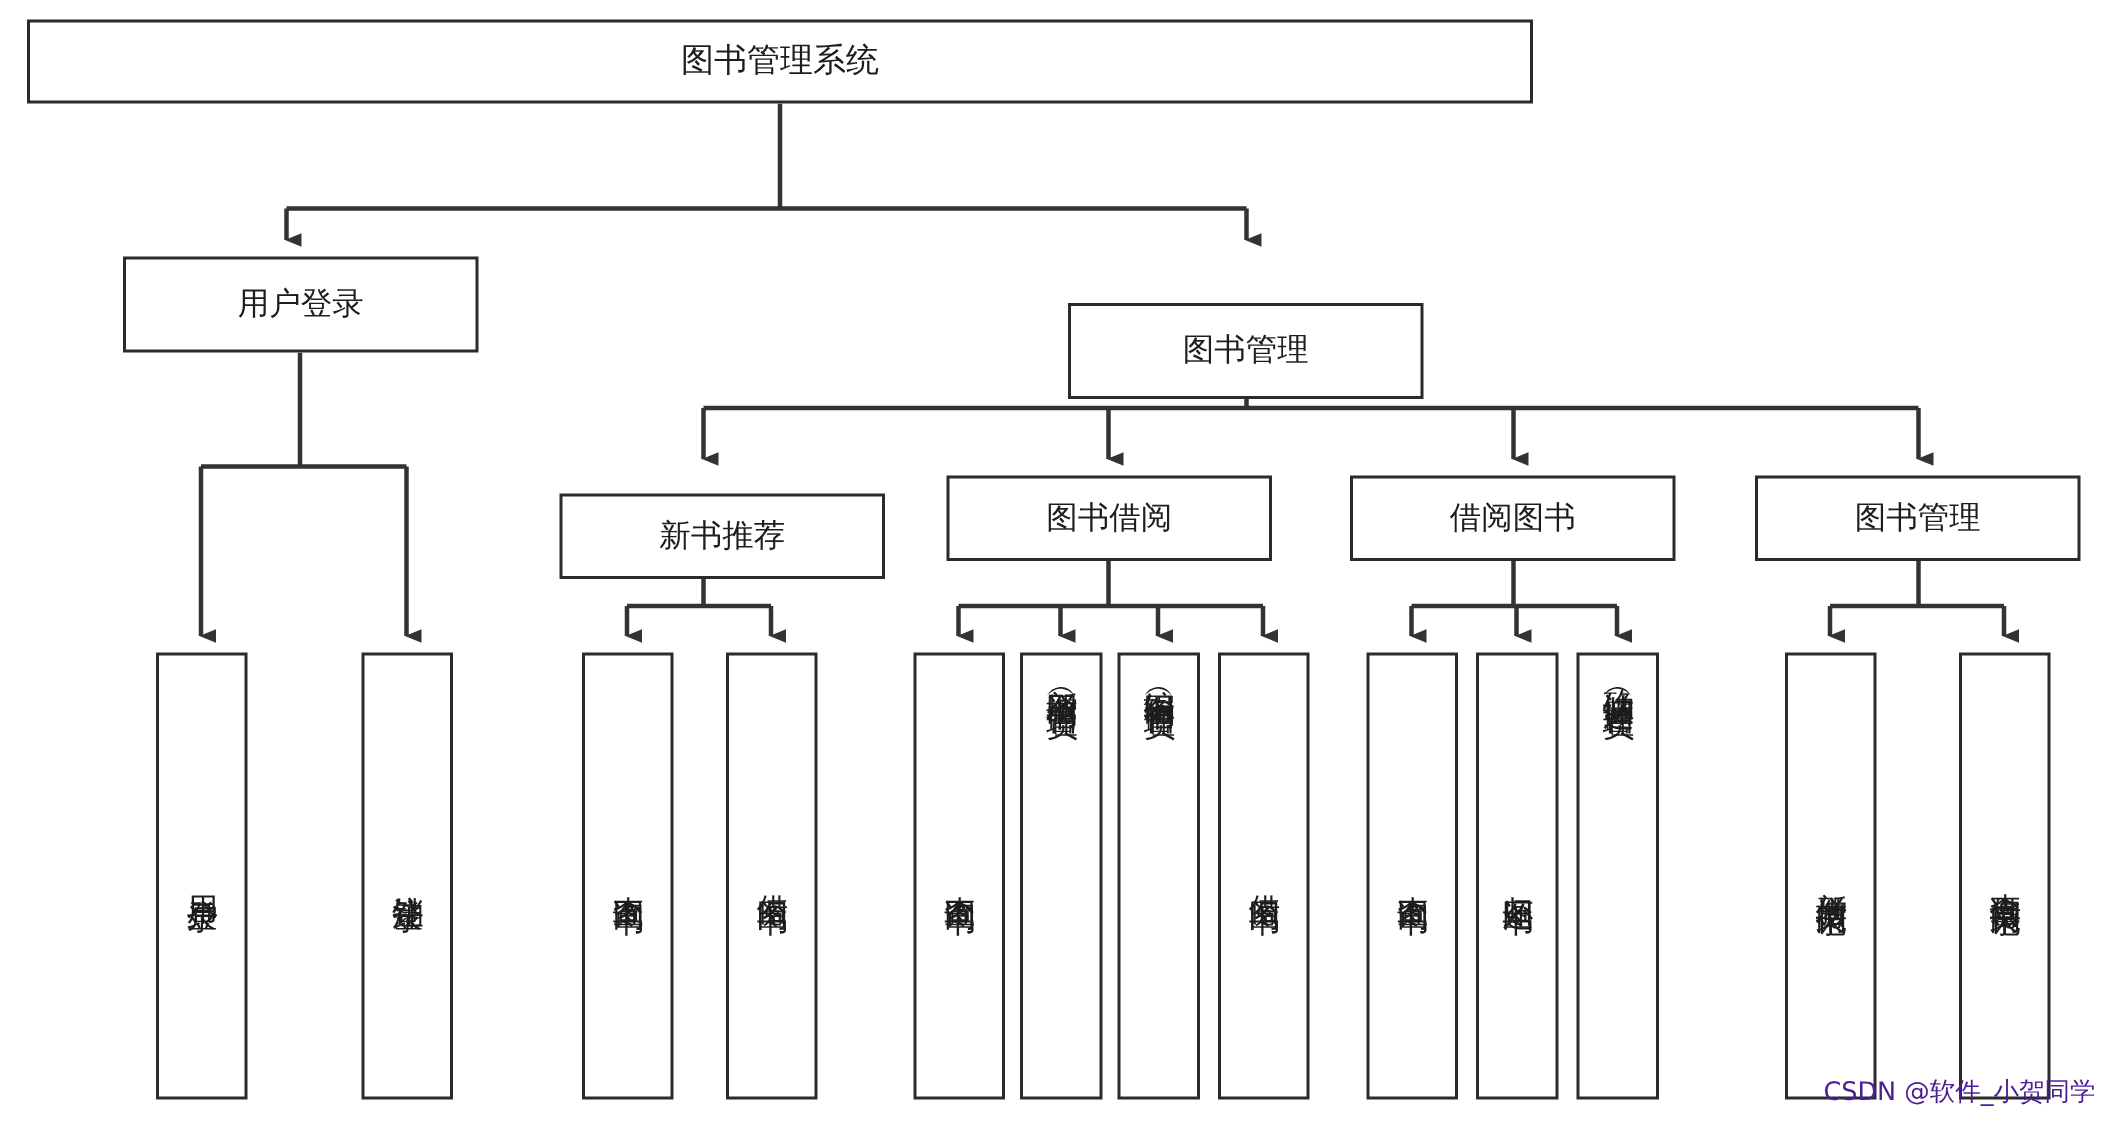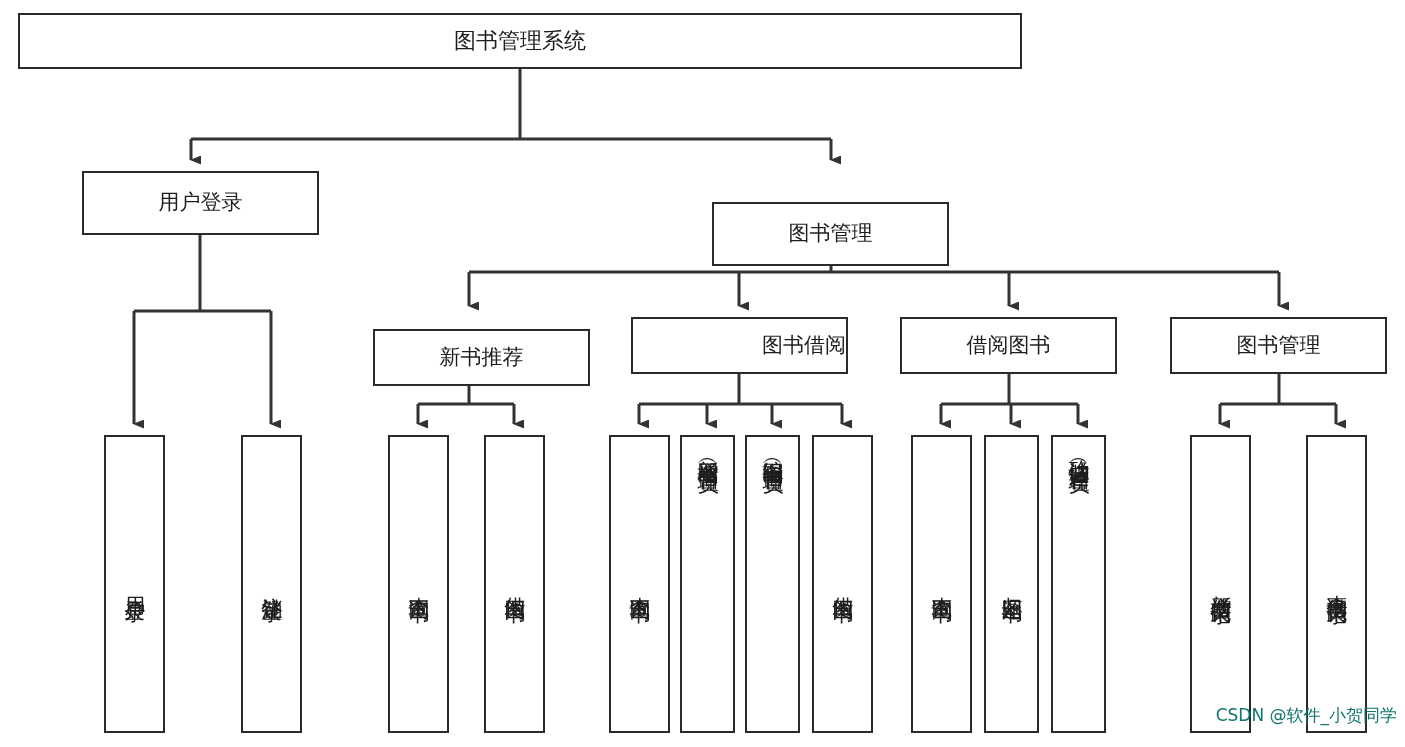--- a/index.html
+++ b/index.html
@@ -60,23 +60,23 @@
     line-height: 1;
     display: block;
   }
   .node.vertical.centered {
     align-items: center;
     padding-top: 0;
   }
   #watermark {
     position: absolute;
     right: 8px;
-    bottom: 20px;
+    bottom: 8px;
     font-size: 17px;
-    color: #0f766e;
+    color: #4c1d95;
     z-index: 3;
     white-space: nowrap;
     font-family: "DejaVu Sans", "Liberation Sans", sans-serif;
   }
 </style>
 </head>
 <body>
 
 <div id="diagram-root">
 
@@ -149,21 +149,21 @@
   <div class="node horizontal" style="left: 82px; top: 171px; width: 237px; height: 64px;">
     <span class="node-label">用户登录</span>
   </div>
   <div class="node horizontal" style="left: 712px; top: 171px; width: 237px; height: 64px; margin-top: 31px;">
     <span class="node-label">图书管理</span>
   </div>
 
   <div class="node horizontal" style="left: 361px; top: 329px; width: 217px; height: 57px; margin-left: 12px;">
     <span class="node-label">新书推荐</span>
   </div>
-  <div class="node horizontal" style="left: 631px; top: 317px; width: 217px; height: 57px; justify-content: flex-end;">
+  <div class="node horizontal" style="left: 631px; top: 317px; width: 217px; height: 57px;">
     <span class="node-label">图书借阅</span>
   </div>
   <div class="node horizontal" style="left: 900px; top: 317px; width: 217px; height: 57px;">
     <span class="node-label">借阅图书</span>
   </div>
   <div class="node horizontal" style="left: 1170px; top: 317px; width: 217px; height: 57px;">
     <span class="node-label">图书管理</span>
   </div>
 
   <div class="node vertical centered" style="left: 104px; top: 435px; width: 61px; height: 298px;">

